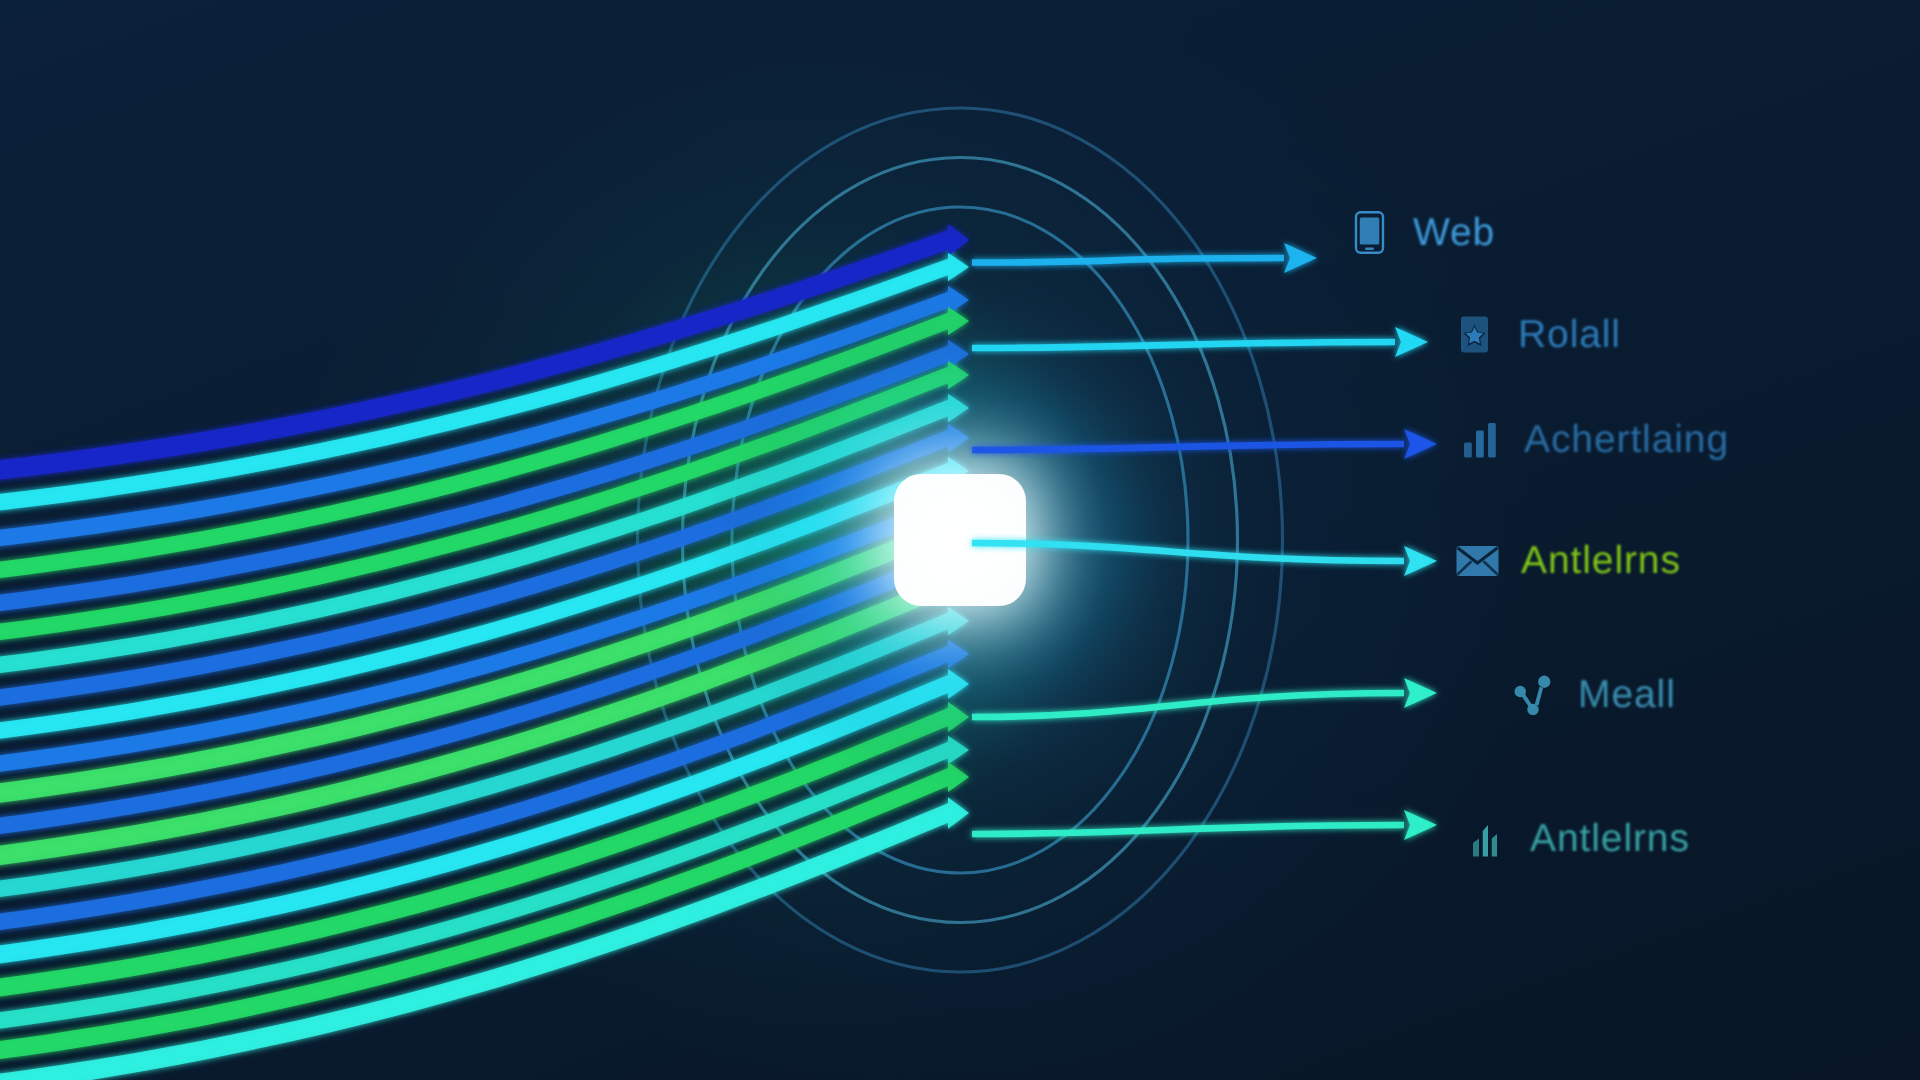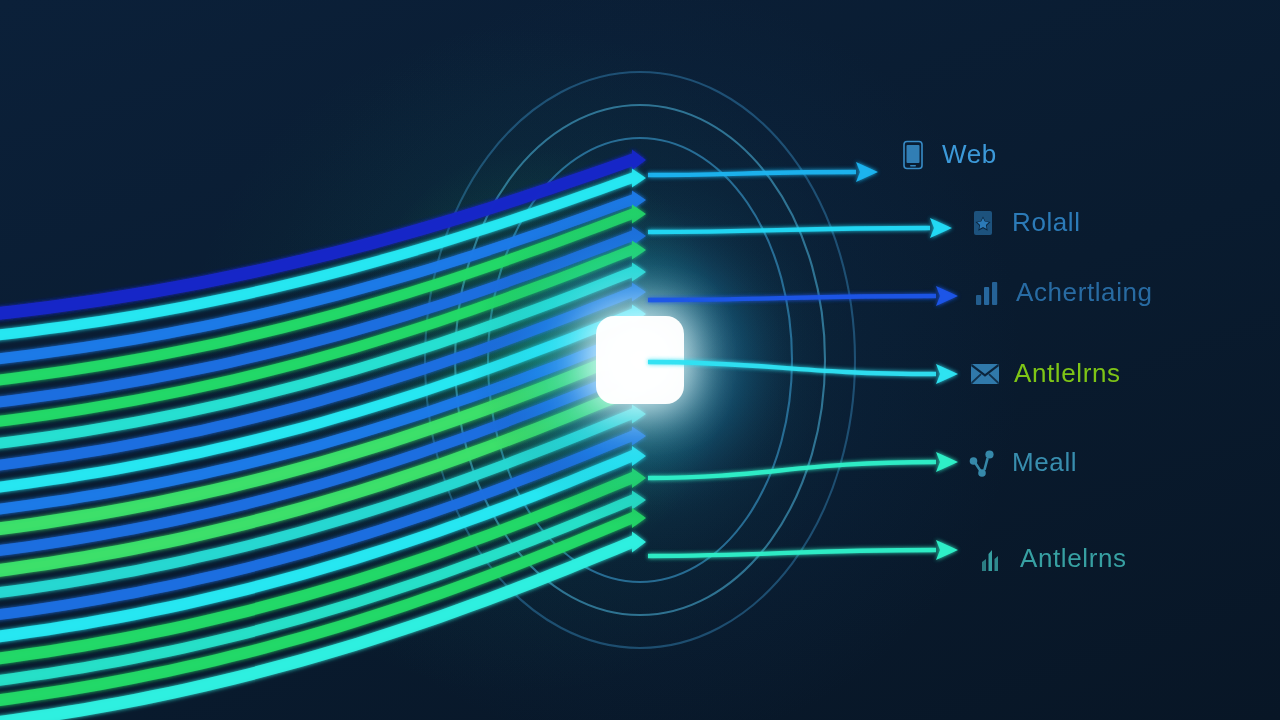--- a/index.html
+++ b/index.html
@@ -196,21 +196,21 @@
       <div class="label-row" style="left: 970px; top: 358px;">
         <span class="label-icon">
           <svg width="30" height="24" viewBox="0 0 30 24">
         <rect x="1" y="2" width="28" height="20" rx="2" fill="#3789bf" opacity="0.85"></rect>
         <path d="M1.6 3.2 L15 13.4 L28.4 3.2" fill="none" stroke="#0a2036" stroke-width="2.1" opacity="0.95"></path>
         <path d="M1.6 21 L11 12.2 M28.4 21 L19 12.2" fill="none" stroke="#0a2036" stroke-width="1.8" opacity="0.8"></path>
       </svg>
         </span>
         <span class="label-text" style="color: #84cc16;">Antlelrns</span>
       </div>
-      <div class="label-row" style="left: 968px; top: 447px;">
+      <div class="label-row" style="left: 1008px; top: 447px;">
         <span class="label-icon">
           <svg width="30" height="28" viewBox="0 0 30 28">
         <circle cx="21.5" cy="5.5" r="4.1" fill="#3b93b5" opacity="0.92"></circle>
         <circle cx="5.5" cy="12" r="3.8" fill="#3b93b5" opacity="0.92"></circle>
         <circle cx="14" cy="24" r="3.8" fill="#3b93b5" opacity="0.92"></circle>
         <path d="M7.6 14.6 L12.2 21.4 M16.4 21.0 L19.6 9.2" stroke="#3b93b5" stroke-width="2.6" fill="none" opacity="0.9"></path>
       </svg>
         </span>
         <span class="label-text" style="color: rgb(59, 147, 181);">Meall</span>
       </div>

